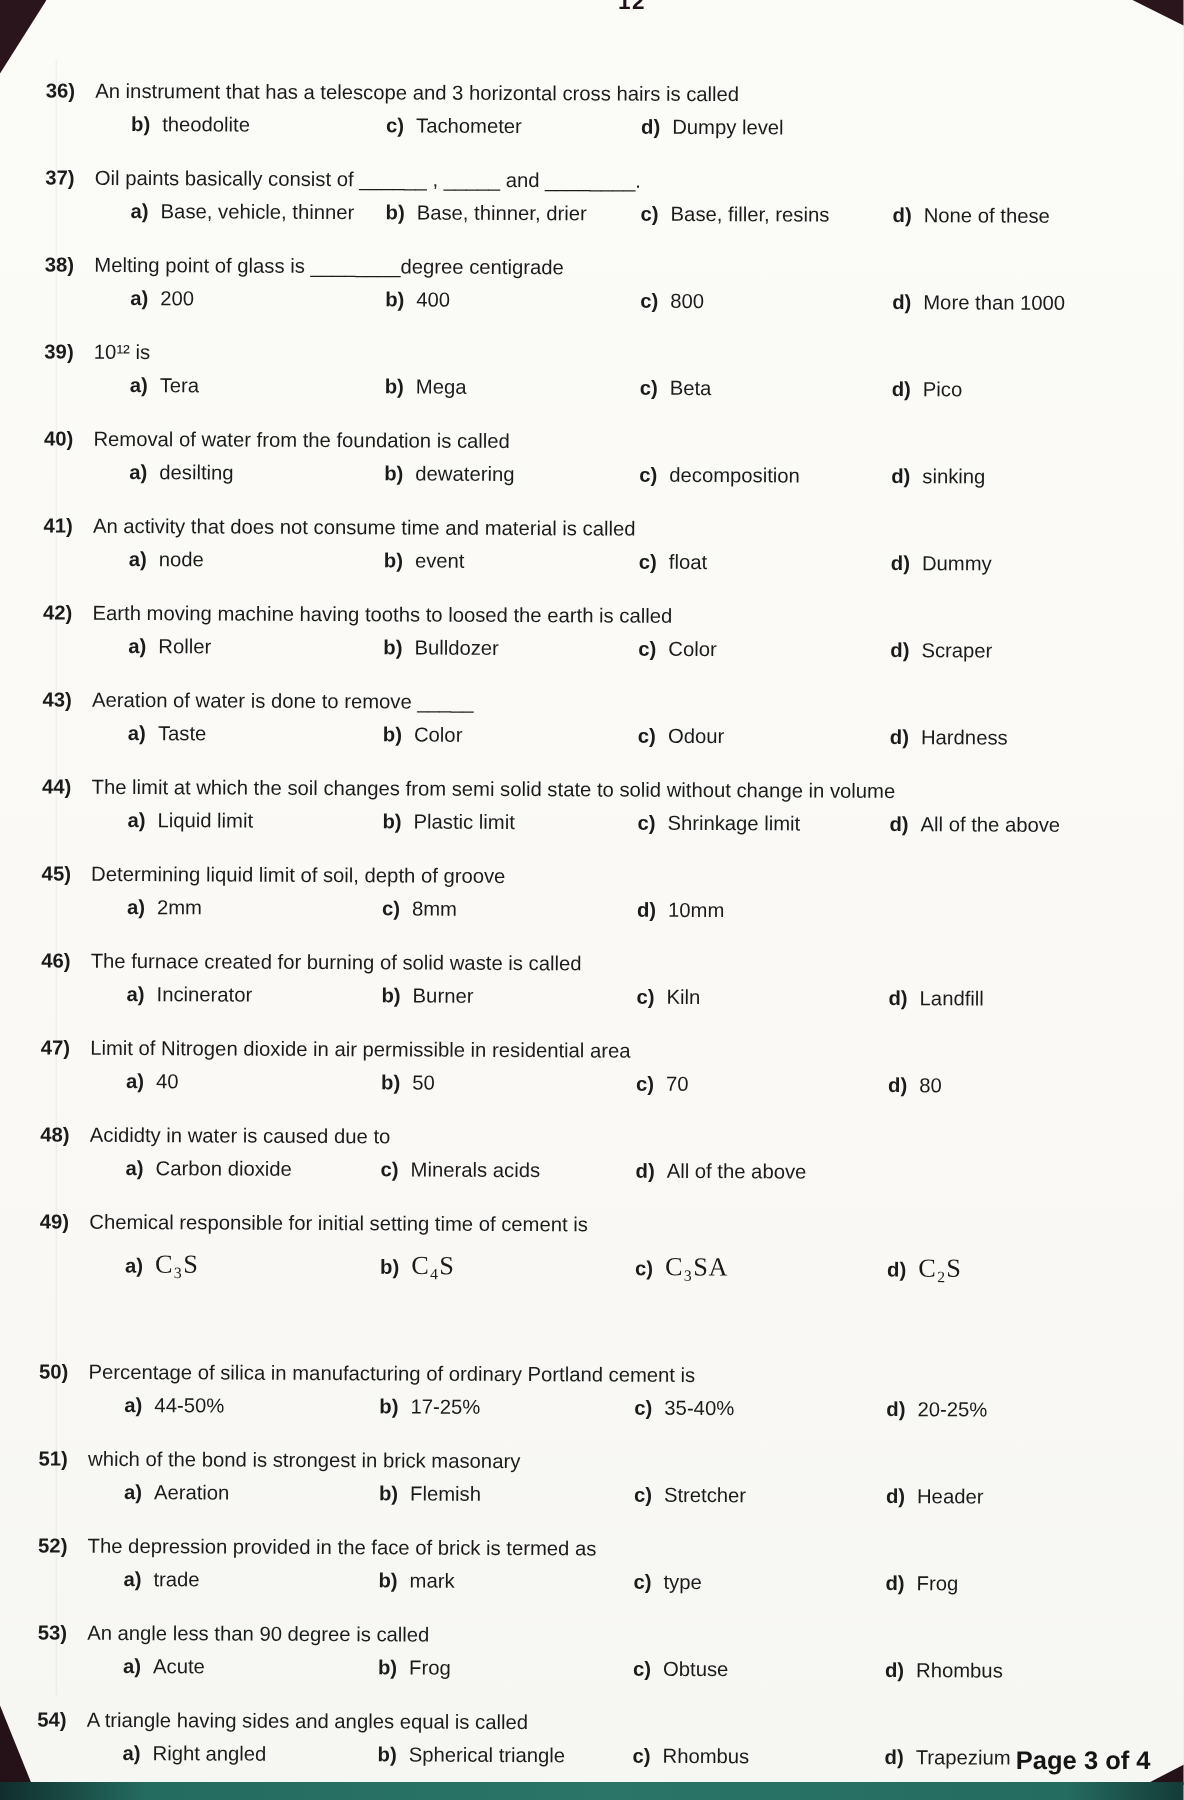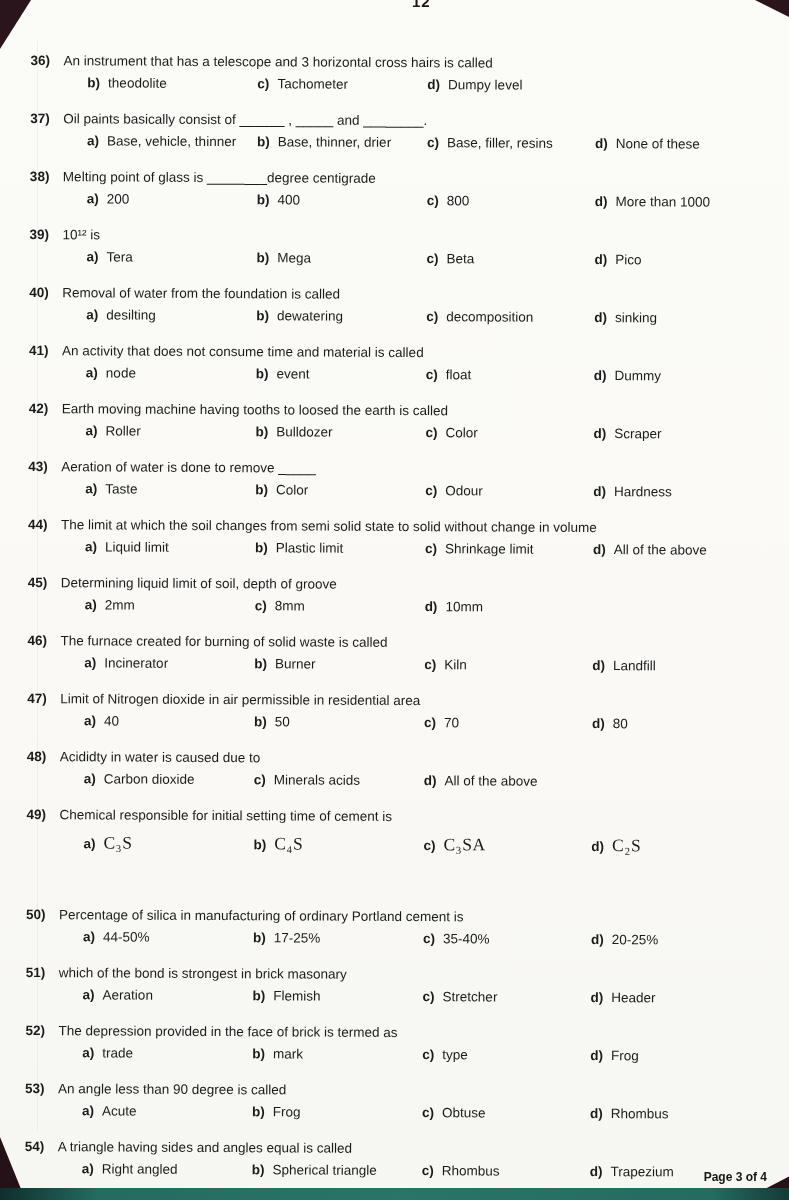--- a/index.html
+++ b/index.html
@@ -23,21 +23,21 @@
   .q-num{width:33px;margin-left:28px;font-weight:bold;flex:none;}
   .q-text{flex:1;}
   .opts{display:grid;grid-template-columns:170px 170px 168px 1fr;margin-left:85px;height:22px;line-height:22px;font-size:13.5px;}
   .opt{white-space:nowrap;overflow:hidden;}
   .opt-letter{font-weight:bold;margin-right:8px;}
   
   .question.formula{margin-bottom:46px;}
   .question.formula .opts{height:32px;line-height:32px;}
   .question.formula .opt-text{font-family:Liberation Serif, serif;font-size:17.5px;letter-spacing:0.5px;}
   
-  .footer{position:absolute;right:42px;bottom:16px;font-size:12px;font-weight:bold;color:#141414;margin-left:44px;}
+  .footer{position:absolute;right:42px;bottom:16px;font-size:17px;font-weight:bold;color:#141414;margin-left:44px;}
   
   .corner-tl{position:absolute;left:0;top:0;width:31px;height:49px;background:#2a151c;clip-path:polygon(0 0,100% 0,0 100%);}
   .corner-tr{position:absolute;right:0;top:0;width:54px;height:27px;background:#2a151c;clip-path:polygon(0 0,100% 0,100% 100%);}
   .corner-bl{position:absolute;left:0;bottom:11px;width:21px;height:52px;background:#241218;clip-path:polygon(0 0,100% 100%,0 100%);}
   .corner-br{position:absolute;right:0;bottom:10px;width:46px;height:24px;background:#241218;clip-path:polygon(100% 0,100% 100%,0 100%);}
   .bottom-bar{position:absolute;left:0;right:0;bottom:0;height:12px;
     background:linear-gradient(90deg,#102e2b 0%,#246b60 12%,#2a7567 50%,#246b60 88%,#102e2b 100%);}
   .top-mark{position:absolute;left:412px;top:0;height:11px;overflow:hidden;font-weight:bold;font-size:15px;color:#20121a;}
   .top-mark span{display:block;margin-top:-7px;letter-spacing:1px;}
 </style>

